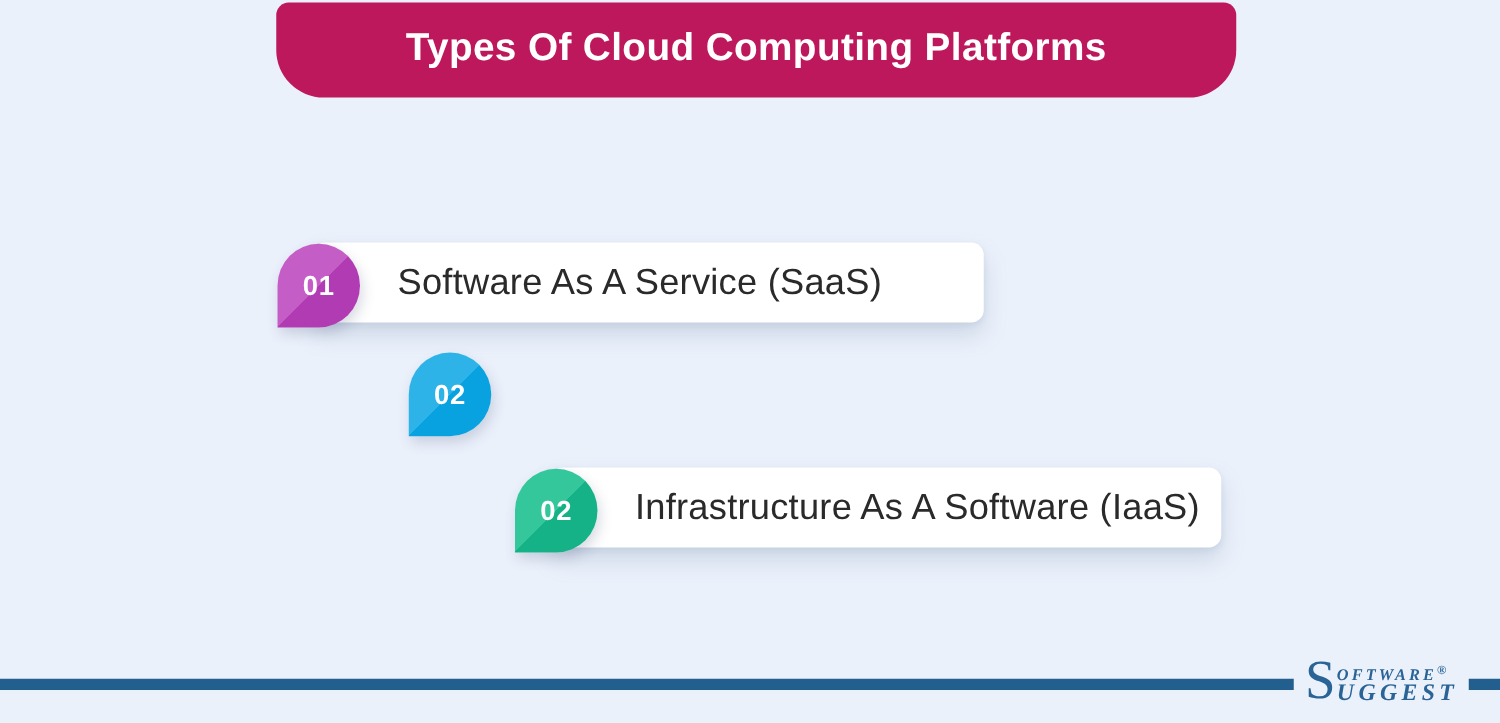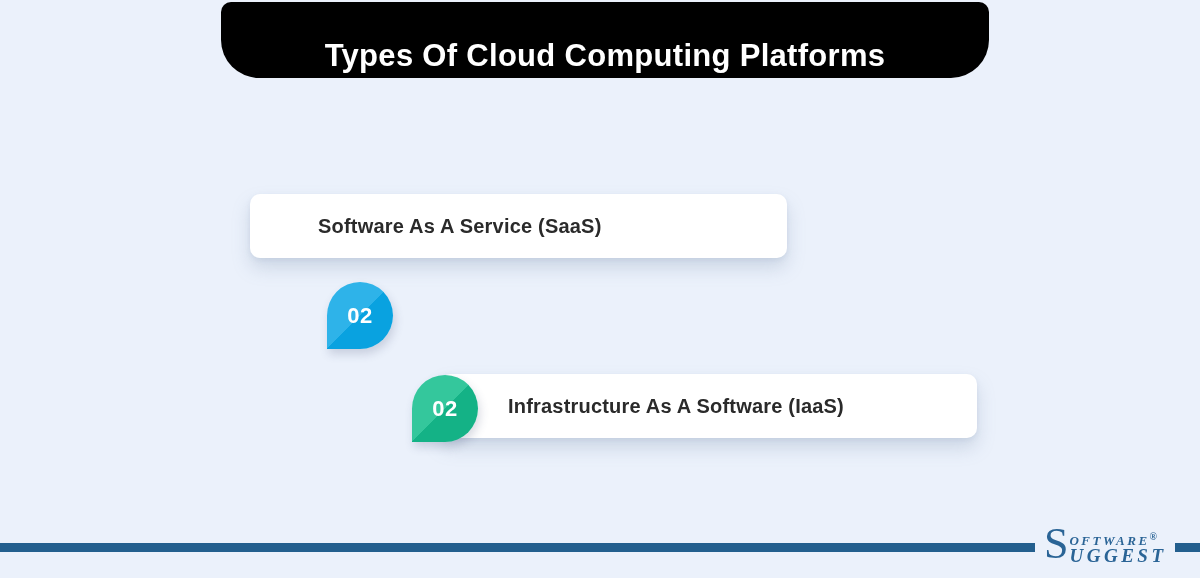--- a/index.html
+++ b/index.html
@@ -47,22 +47,22 @@
     width: 537px;
     height: 64px;
     background: #ffffff;
     border-radius: 10px;
     box-shadow: 0 10px 18px rgba(124, 146, 176, 0.28), 0 2px 5px rgba(124, 146, 176, 0.14);
     display: flex;
     align-items: center;
     padding-left: 68px;
   }
   .bar-label {
-    font-size: 20px;
-    font-weight: 700;
+    font-size: 29px;
+    font-weight: 400;
     color: #2a2a2a;
     letter-spacing: 0.2px;
     white-space: nowrap;
   }
 
   .badge {
     position: absolute;
     left: 0;
     top: 1px;
     width: 66px;
@@ -135,27 +135,30 @@
     font-size: 19px;
     font-weight: bold;
     letter-spacing: 3.5px;
     line-height: 15px;
     white-space: nowrap;
   }
 </style>
 </head>
 <body style="background: rgb(235, 241, 251);">
 
-<div class="header" style="background: #000000; align-items: flex-end;">
+<div class="header" style="background: #be185d;">
   <div class="header-title">Types Of Cloud Computing Platforms</div>
 </div>
 
 <div class="row row-0">
   <div class="bar">
     <span class="bar-label">Software As A Service (SaaS)</span>
+  </div>
+  <div class="badge" style="background: linear-gradient(135deg, rgb(196, 94, 198) 50%, rgb(176, 59, 178) 50%);">
+    <span class="badge-number">01</span>
   </div>
 </div>
 
 <div class="row row-1">
   <div class="badge" style="background: linear-gradient(135deg, rgb(46, 179, 233) 50%, rgb(9, 162, 224) 50%);">
     <span class="badge-number">02</span>
   </div>
 </div>
 
 <div class="row row-2">

